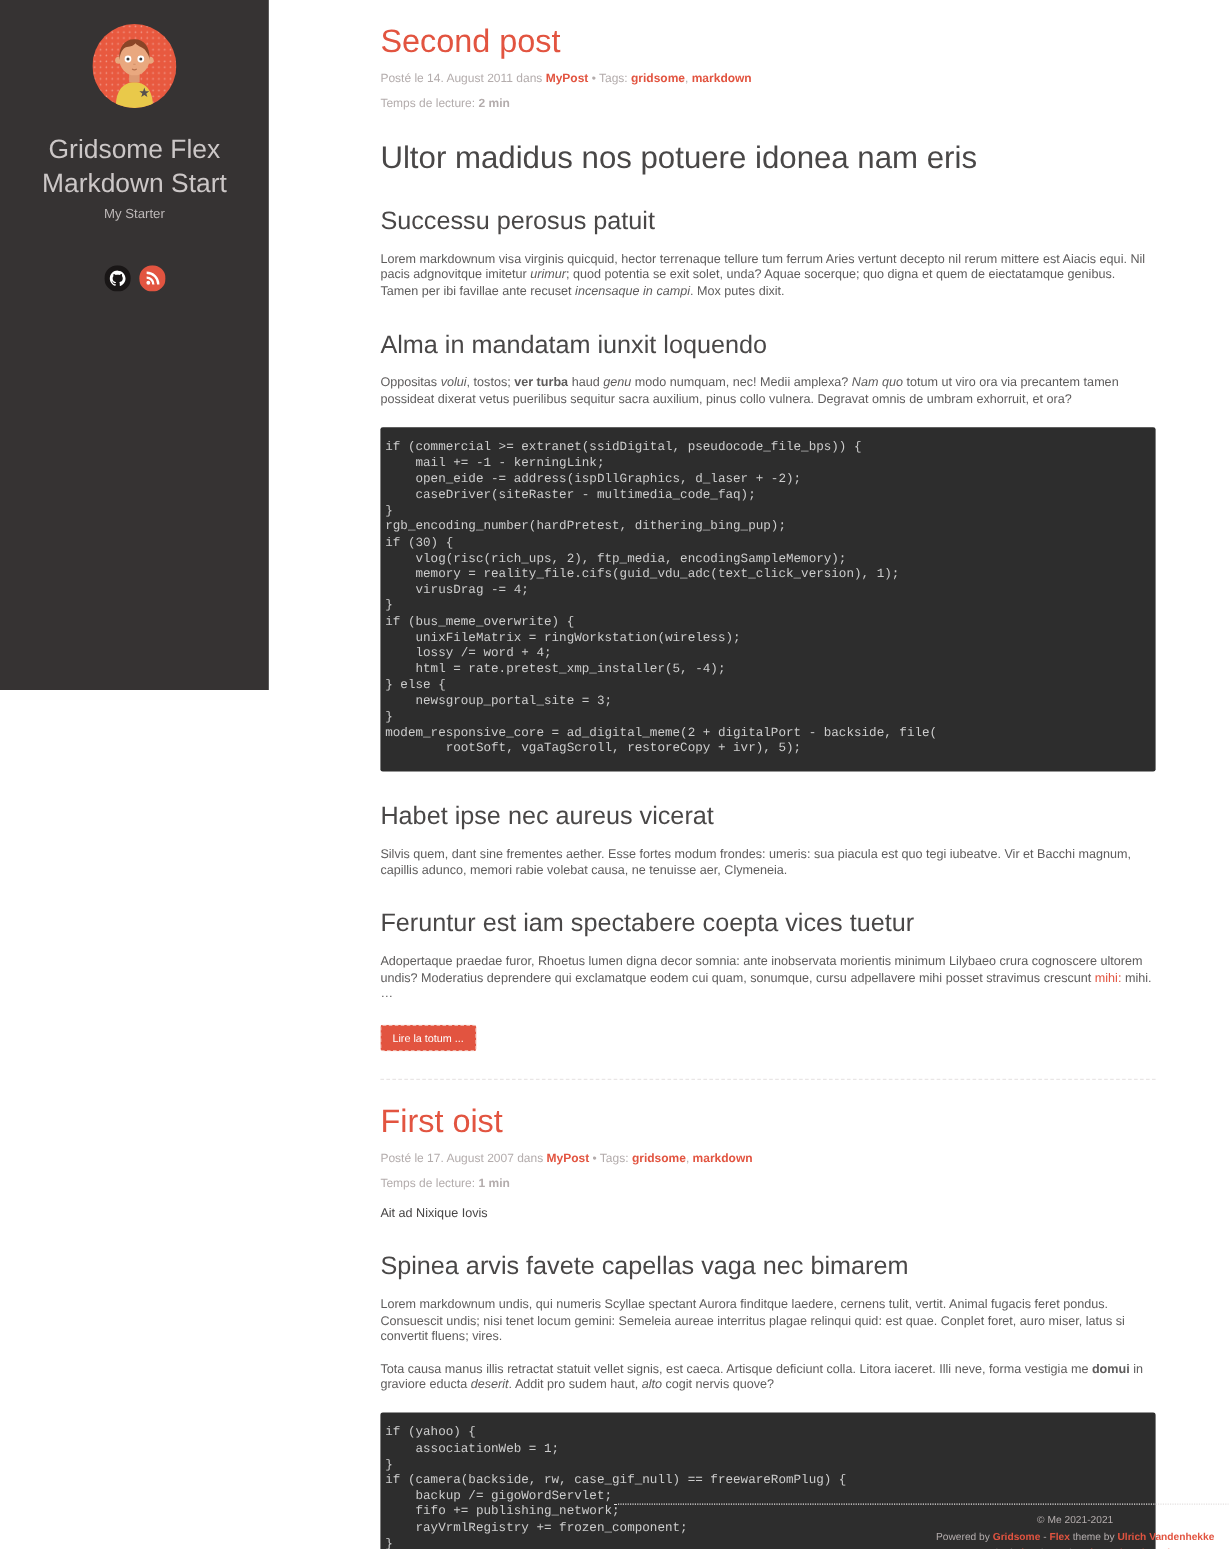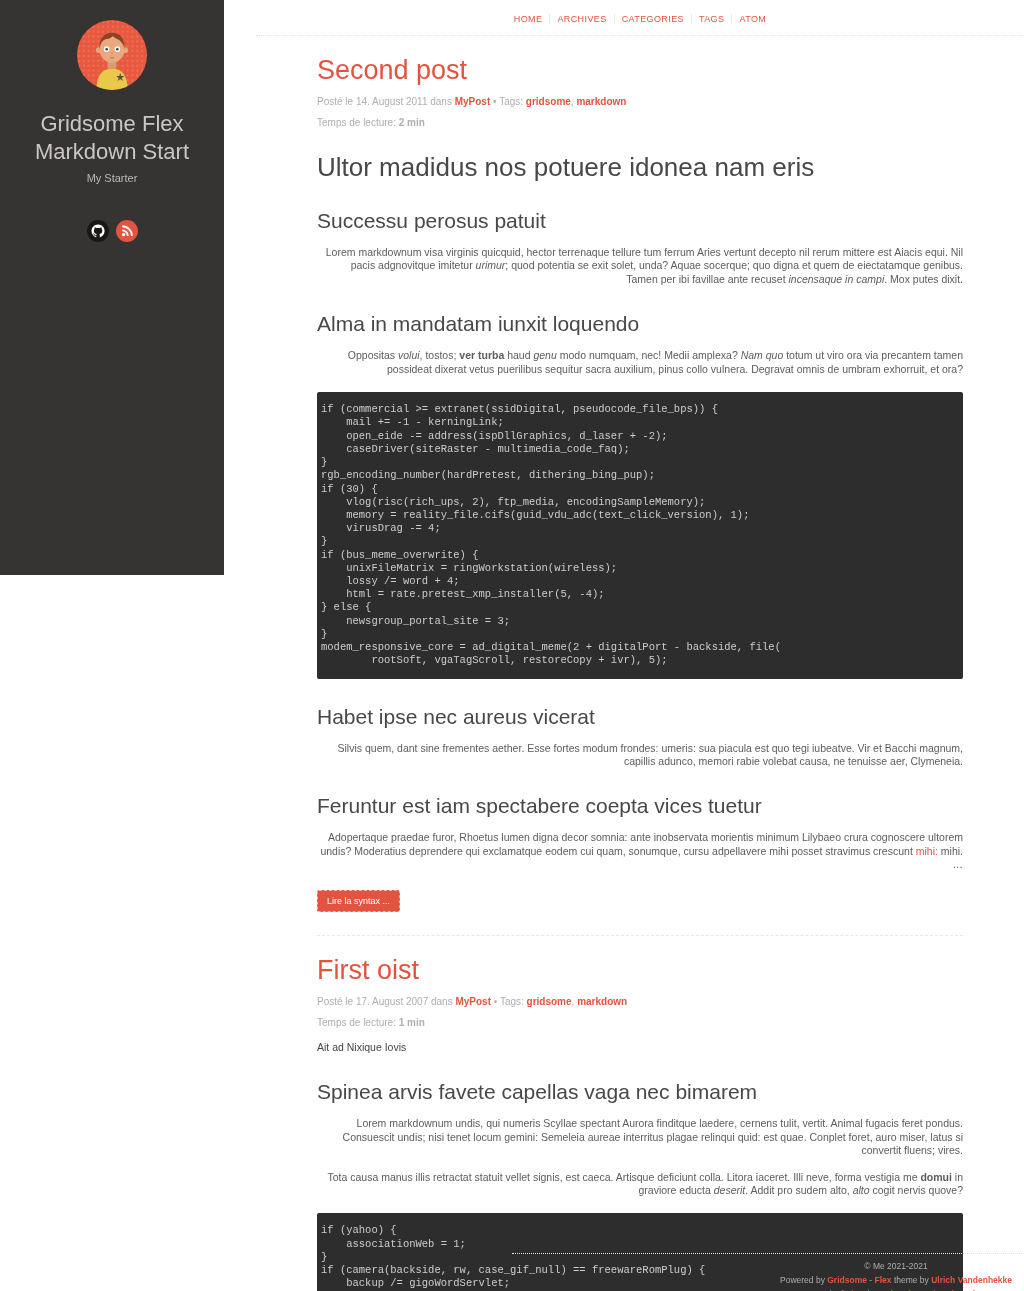--- a/index.html
+++ b/index.html
@@ -22,21 +22,21 @@
   .top-nav { text-align:center; padding:8px 0 9px; border-bottom:1px dotted #e3e0e0; }
   .nav-link { color:var(--accent); font-size:9px; letter-spacing:.4px; text-decoration:none; padding:0 7px; border-right:1px solid #eceaea; }
   .nav-link:last-child { border-right:none; }
 
   .posts { width:646px; margin:0 auto; }
   article.post { padding-top:19px; }
   .post-title { color:var(--accent); font-size:27px; font-weight:400; margin:0; text-decoration:none; display:inline-block; }
   .post-meta, .reading { font-size:10px; color:#b3acac; margin-top:10px; }
   h1.article-h1 { font-size:26px; font-weight:300; color:#494747; margin:24px 0 0; }
   h2.article-h2 { font-size:21px; font-weight:300; color:#494747; margin:26px 0 0; }
-  p.body-text { font-size:10.5px; line-height:1.28; color:#5e5c5c; margin:13px 0 0;text-align:right; }
+  p.body-text { font-size:10.5px; line-height:1.28; color:#5e5c5c; margin:13px 0 0; }
   p.intro-text { font-size:10.5px; line-height:1.28; color:#474545; margin:13px 0 0; }
   .code-block { background:var(--codebg); color:#cdcdcd; font-family:"Liberation Mono","DejaVu Sans Mono",monospace; font-size:10.5px; line-height:1.26; padding:11px 4px; margin:16px 0 0; border-radius:2px; white-space:pre; overflow:hidden; }
   .read-more { display:inline-block; margin-top:18px; background:var(--accent); color:#fff; font-size:9px; padding:5px 9px; border:1px dashed #f0b3a7; border-radius:2px; text-decoration:none; }
   .post-sep { border:none; border-top:1px dashed #e9e6e6; margin:23px 0 0; }
 
   
   .rt-link { color:var(--accent); text-decoration:none; }
   .rt-b { font-weight:700; }
   .rt-i { font-style:italic; }
 
@@ -93,23 +93,20 @@
           <circle cx="11" cy="11" r="11" fill="#e25440"></circle>
           <circle cx="7.6" cy="14.6" r="1.6" fill="#fff"></circle>
           <path d="M6.2,10.4 a5.6,5.6 0 0 1 5.6,5.6" stroke="#fff" stroke-width="1.9" fill="none"></path>
           <path d="M6.2,6.3 a9.7,9.7 0 0 1 9.7,9.7" stroke="#fff" stroke-width="1.9" fill="none"></path>
         </svg>
       </a>
     </div>
   </aside>
 
   <div class="content">
-    <nav class="top-nav">
-      <a href="#" class="nav-link">HOME</a><a href="#" class="nav-link">ARCHIVES</a><a href="#" class="nav-link">CATEGORIES</a><a href="#" class="nav-link">TAGS</a><a href="#" class="nav-link">ATOM</a>
-    </nav>
 
     <div class="posts">
 
       <article class="post">
         <a href="#" class="post-title">Second post</a>
         <div class="post-meta"><span>Posté le 14. August 2011 dans </span><a href="#" class="rt-link rt-b">MyPost</a><span> • Tags: </span><a href="#" class="rt-link rt-b">gridsome</a><span>, </span><a href="#" class="rt-link rt-b">markdown</a></div>
         <div class="reading"><span>Temps de lecture: </span><span class="rt-b">2 min</span></div>
         <h1 class="article-h1">Ultor madidus nos potuere idonea nam eris</h1>
         <h2 class="article-h2">Successu perosus patuit</h2>
         <p class="body-text"><span>Lorem markdownum visa virginis quicquid, hector terrenaque tellure tum ferrum Aries vertunt decepto nil rerum mittere est Aiacis equi. Nil pacis adgnovitque imitetur </span><span class="rt-i">urimur</span><span>; quod potentia se exit solet, unda? Aquae socerque; quo digna et quem de eiectatamque genibus. Tamen per ibi favillae ante recuset </span><span class="rt-i">incensaque in campi</span><span>. Mox putes dixit.</span></p>
@@ -132,33 +129,33 @@
     html = rate.pretest_xmp_installer(5, -4);
 } else {
     newsgroup_portal_site = 3;
 }
 modem_responsive_core = ad_digital_meme(2 + digitalPort - backside, file(
         rootSoft, vgaTagScroll, restoreCopy + ivr), 5);</pre>
         <h2 class="article-h2">Habet ipse nec aureus vicerat</h2>
         <p class="body-text"><span>Silvis quem, dant sine frementes aether. Esse fortes modum frondes: umeris: sua piacula est quo tegi iubeatve. Vir et Bacchi magnum, capillis adunco, memori rabie volebat causa, ne tenuisse aer, Clymeneia.</span></p>
         <h2 class="article-h2">Feruntur est iam spectabere coepta vices tuetur</h2>
         <p class="body-text"><span>Adopertaque praedae furor, Rhoetus lumen digna decor somnia: ante inobservata morientis minimum Lilybaeo crura cognoscere ultorem undis? Moderatius deprendere qui exclamatque eodem cui quam, sonumque, cursu adpellavere mihi posset stravimus crescunt </span><a href="#" class="rt-link">mihi:</a><span> mihi. …</span></p>
-        <a href="#" class="read-more">Lire la syntax ...</a>
+        <a href="#" class="read-more">Lire la totum ...</a>
       </article>
 
       <hr class="post-sep">
 
       <article class="post">
         <a href="#" class="post-title">First oist</a>
         <div class="post-meta"><span>Posté le 17. August 2007 dans </span><a href="#" class="rt-link rt-b">MyPost</a><span> • Tags: </span><a href="#" class="rt-link rt-b">gridsome</a><span>, </span><a href="#" class="rt-link rt-b">markdown</a></div>
         <div class="reading"><span>Temps de lecture: </span><span class="rt-b">1 min</span></div>
         <p class="intro-text">Ait ad Nixique Iovis</p>
         <h2 class="article-h2">Spinea arvis favete capellas vaga nec bimarem</h2>
         <p class="body-text"><span>Lorem markdownum undis, qui numeris Scyllae spectant Aurora finditque laedere, cernens tulit, vertit. Animal fugacis feret pondus. Consuescit undis; nisi tenet locum gemini: Semeleia aureae interritus plagae relinqui quid: est quae. Conplet foret, auro miser, latus si convertit fluens; vires.</span></p>
-        <p class="body-text"><span>Tota causa manus illis retractat statuit vellet signis, est caeca. Artisque deficiunt colla. Litora iaceret. Illi neve, forma vestigia me </span><span class="rt-b">domui</span><span> in graviore educta </span><span class="rt-i">deserit</span><span>. Addit pro sudem alto, </span><span class="rt-i">alto</span><span> cogit nervis quove?</span></p>
+        <p class="body-text"><span>Tota causa manus illis retractat statuit vellet signis, est caeca. Artisque deficiunt colla. Litora iaceret. Illi neve, forma vestigia me </span><span class="rt-b">domui</span><span> in graviore educta </span><span class="rt-i">deserit</span><span>. Addit pro sudem haut, </span><span class="rt-i">alto</span><span> cogit nervis quove?</span></p>
         <pre class="code-block">if (yahoo) {
     associationWeb = 1;
 }
 if (camera(backside, rw, case_gif_null) == freewareRomPlug) {
     backup /= gigoWordServlet;
     fifo += publishing_network;
     rayVrmlRegistry += frozen_component;
 }
 scan.syntax += readerCd - ibm;
 interlacedConfiguration = ldapFavorites;

